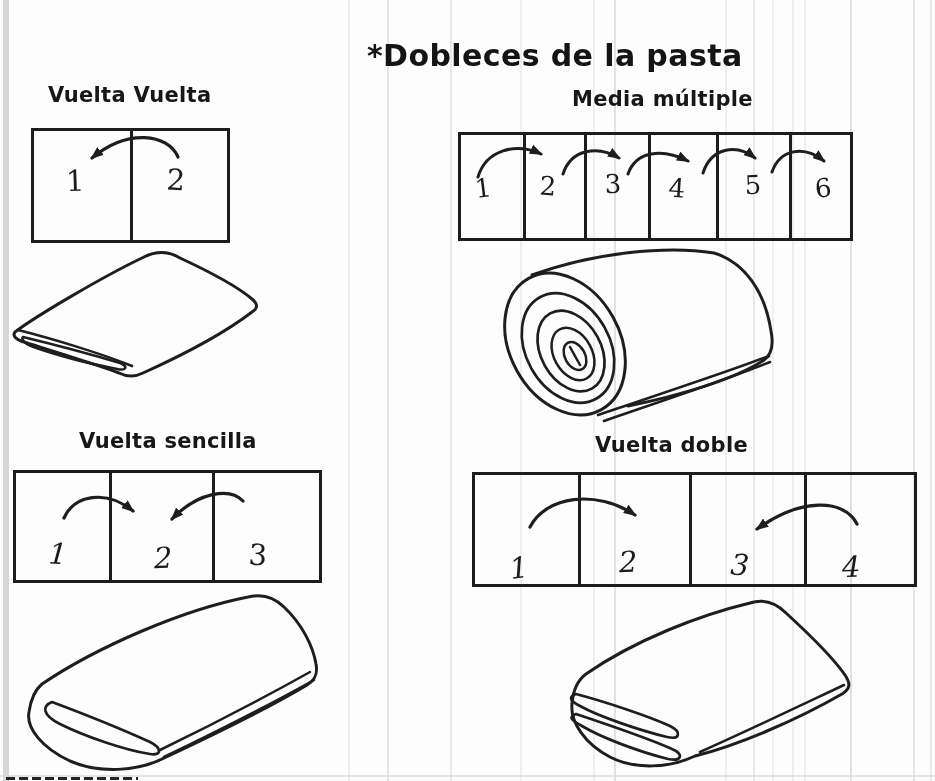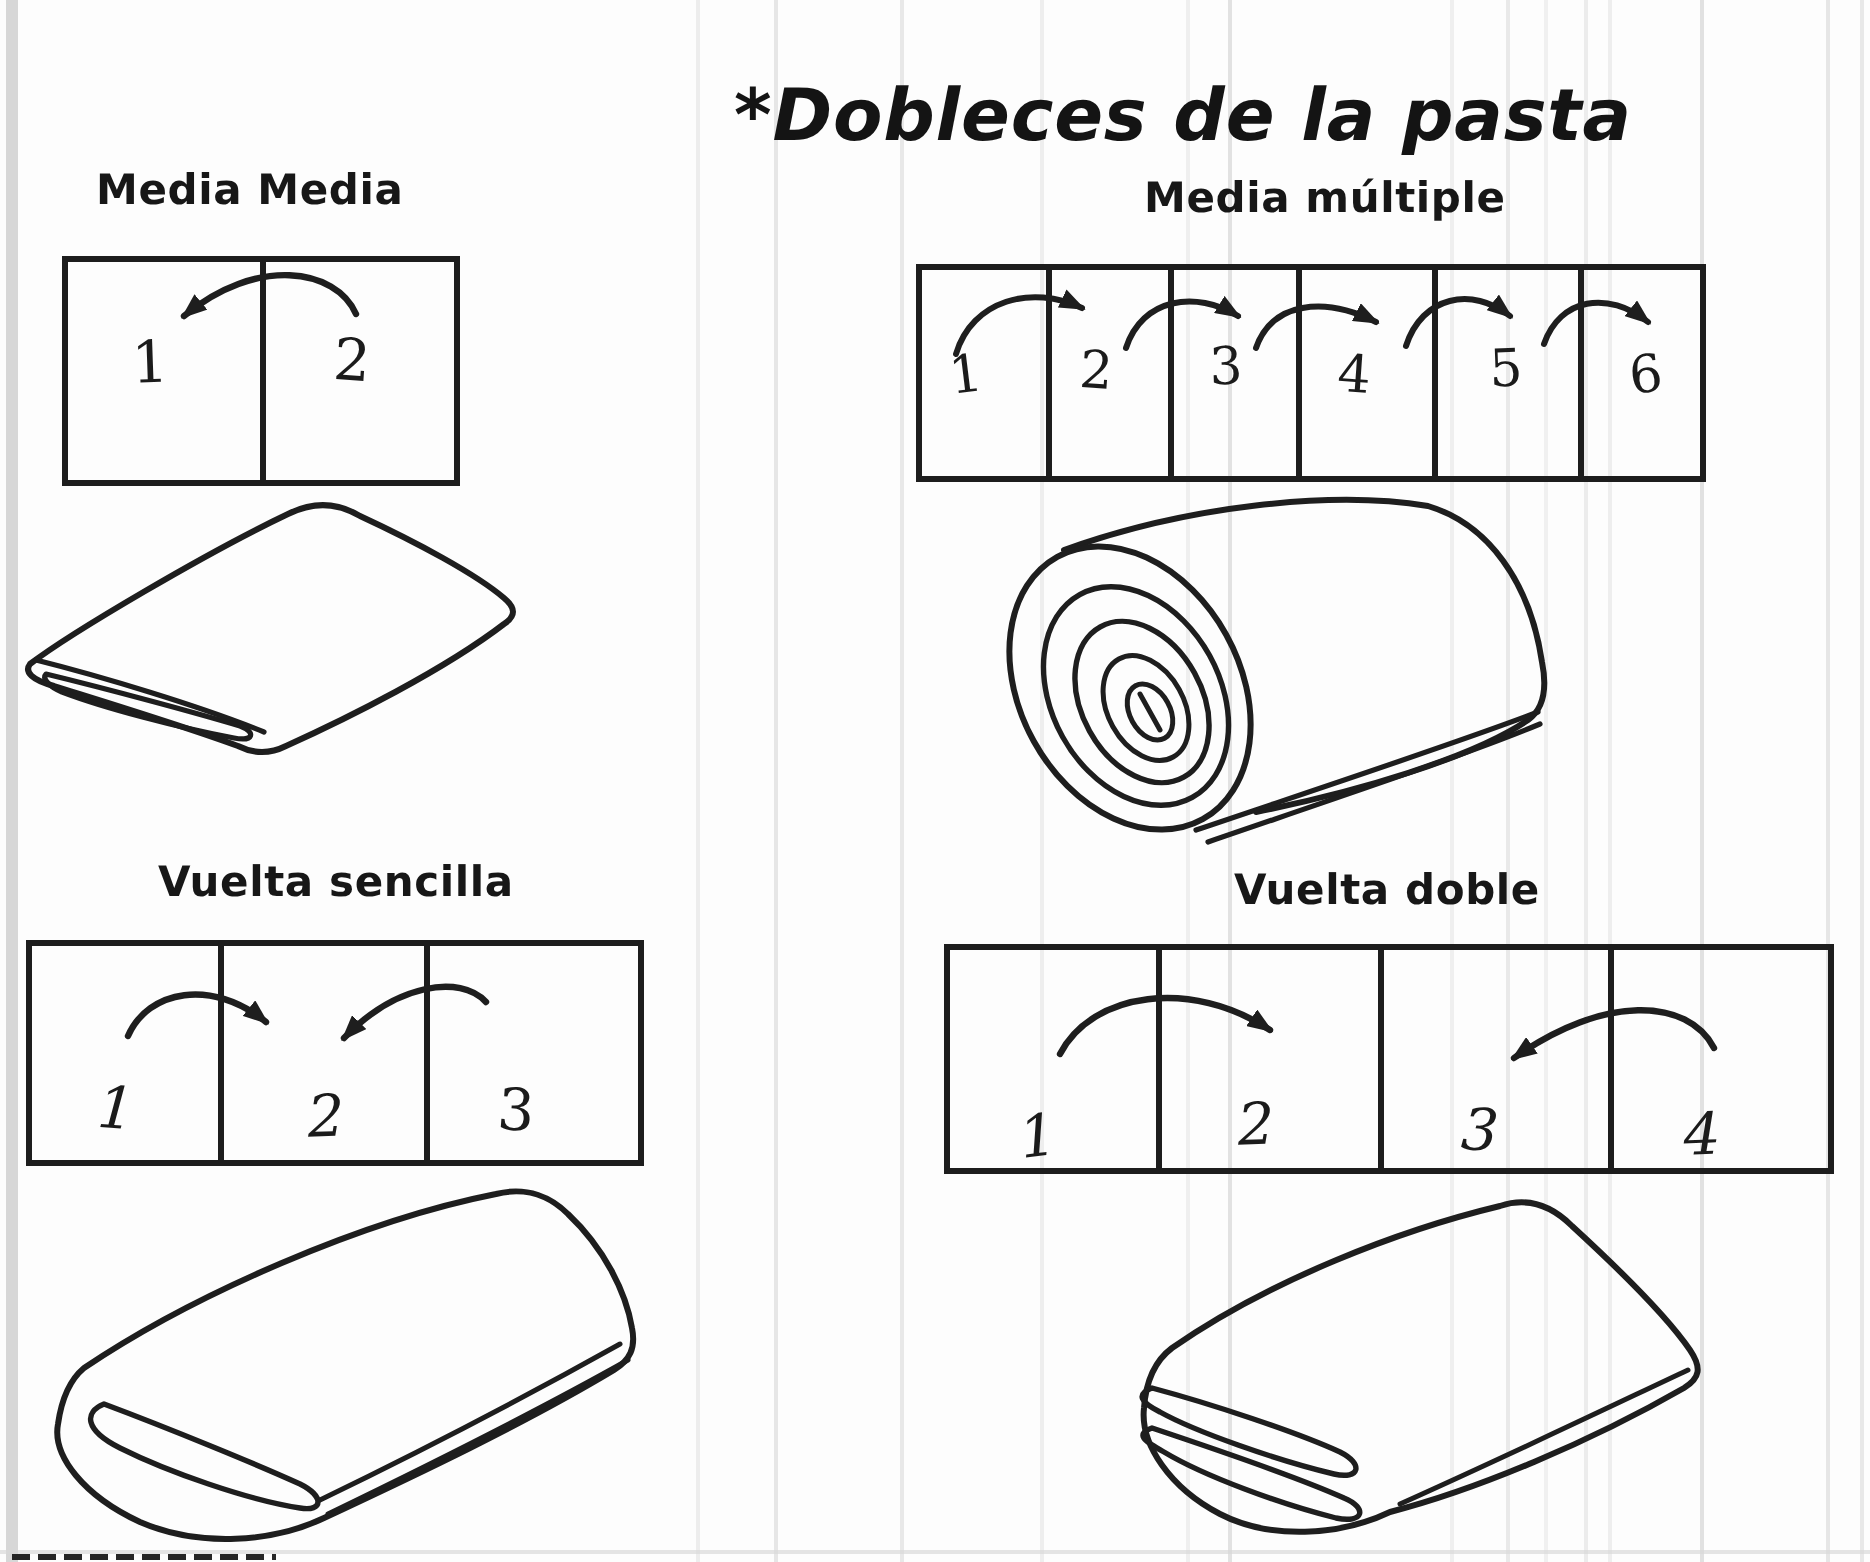--- a/index.html
+++ b/index.html
@@ -9,21 +9,21 @@
   }
   
   .vline{position:absolute;top:0;bottom:0;width:2px;background:#d4d4d4;}
   
   .bline-soft{position:absolute;left:0;right:0;top:775px;height:2px;background:#d9d9d9;opacity:.7;}
   .bline-dark{position:absolute;left:6px;width:132px;top:777px;height:3px;
     background:repeating-linear-gradient(90deg,#262626 0 9px,transparent 9px 13px);}
   .leftstrip{position:absolute;left:3px;top:0;bottom:0;width:6px;background:#d0d0d0;opacity:.85;}
 
   .main-title{position:absolute;left:367px;top:38px;margin:0;
-    font-size:36px;font-weight:bold;letter-spacing:.4px;color:#141414;font-style:italic;}
+    font-size:30px;font-weight:bold;letter-spacing:.4px;color:#141414;}
   .sec-label{position:absolute;font-size:21px;font-weight:bold;letter-spacing:.3px;color:#171717;white-space:nowrap;}
 
   .fold-rect{position:absolute;border:3px solid #1d1d1d;box-sizing:border-box;}
   .divider{position:absolute;top:-1px;bottom:-1px;width:3px;background:#1d1d1d;}
 
   .cell-num{position:absolute;font-family:"DejaVu Serif",serif;font-size:29px;
     color:#1b1b1b;transform:translateX(-50%) rotate(-3deg);white-space:nowrap;}
   .num-sm{font-size:26px;}
   .num-it{font-style:italic;}
   .tilt-a{transform:translateX(-50%) rotate(-7deg);}
@@ -53,21 +53,21 @@
   <div class="vline" style="left:804px;opacity:.38"></div>
   <div class="vline" style="left:850px;opacity:.70"></div>
   <div class="vline" style="left:913px;opacity:.55"></div>
   <div class="vline" style="left:930px;opacity:.50"></div>
   <div class="bline-soft"></div>
   <div class="bline-dark"></div>
 
   <h1 class="main-title">*Dobleces de la pasta</h1>
 
   <div>
-    <div class="sec-label" style="left:48px;top:83px">Media Media</div>
+    <div class="sec-label" style="left:48px;top:83px">Vuelta Vuelta</div>
     <div class="fold-rect" style="left:31px;top:128px;width:199px;height:115px">
       <div class="divider" style="left:96px"></div>
     </div>
     <span class="cell-num tilt-c" style="left:75px;top:164px">1</span>
     <span class="cell-num tilt-b" style="left:176px;top:163px">2</span>
   </div>
 
   <div>
     <div class="sec-label" style="left:572px;top:87px">Media múltiple</div>
     <div class="fold-rect" style="left:458px;top:132px;width:395px;height:109px">
@@ -90,21 +90,21 @@
     <div class="fold-rect" style="left:13px;top:470px;width:309px;height:113px">
       <div class="divider" style="left:93px"></div>
       <div class="divider" style="left:196px"></div>
     </div>
     <span class="cell-num num-it tilt-b" style="left:58px;top:537px">1</span>
     <span class="cell-num num-it tilt-c" style="left:163px;top:541px">2</span>
     <span class="cell-num tilt-b" style="left:258px;top:538px">3</span>
   </div>
 
   <div>
-    <div class="sec-label" style="left:617px;top:433px">Vuelta doble</div>
+    <div class="sec-label" style="left:595px;top:433px">Vuelta doble</div>
     <div class="fold-rect" style="left:472px;top:472px;width:445px;height:115px">
       <div class="divider" style="left:103px"></div>
       <div class="divider" style="left:214px"></div>
       <div class="divider" style="left:329px"></div>
     </div>
     <span class="cell-num num-it tilt-a" style="left:519px;top:551px">1</span>
     <span class="cell-num num-it tilt-c" style="left:628px;top:545px">2</span>
     <span class="cell-num num-it tilt-b" style="left:740px;top:548px">3</span>
     <span class="cell-num num-it tilt-c" style="left:851px;top:550px">4</span>
   </div>

